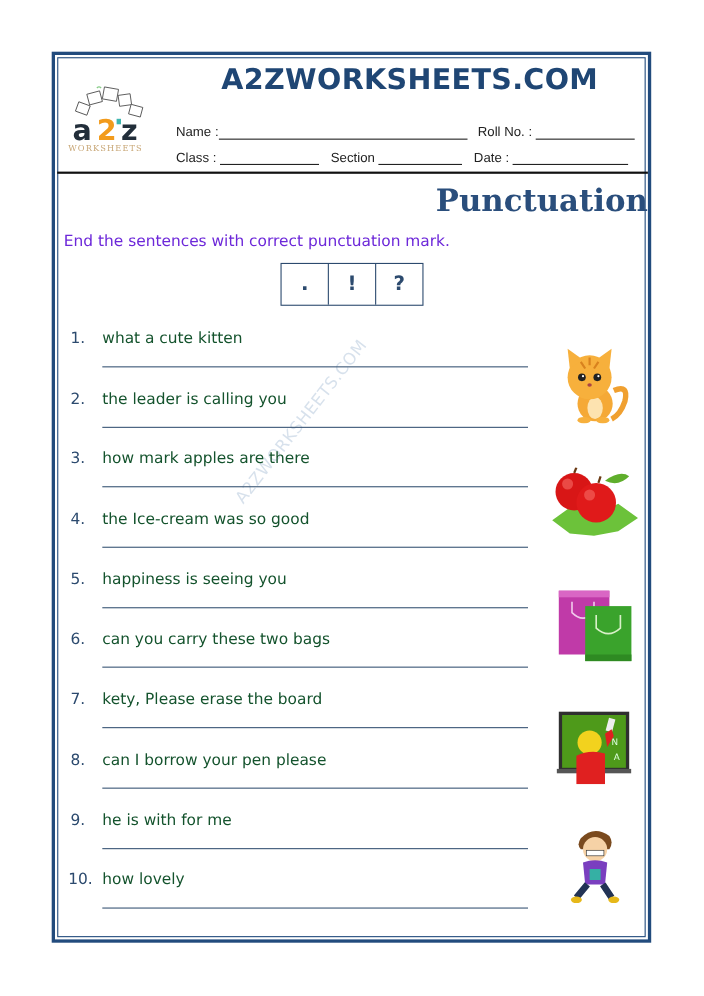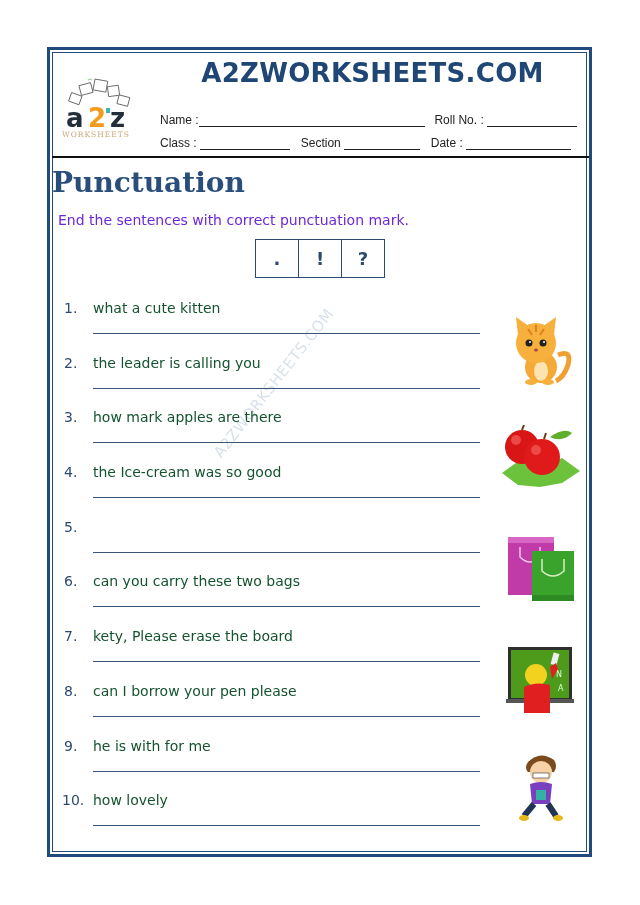--- a/index.html
+++ b/index.html
@@ -24,21 +24,21 @@
     font-family: "DejaVu Sans", sans-serif; font-weight: bold; font-size: 26px;
     color: #1f4674; letter-spacing: 0.3px;
   }
   .field-row {
     position: absolute; left: 160px; font-size: 12px; color: #222; white-space: nowrap;
     font-family: "Liberation Sans", sans-serif;
   }
   .field-row span { display: inline-block; }
   .blank { border-bottom: 1px solid #222; height: 12px; vertical-align: bottom; }
   .title {
-    position: absolute; left: 52px; width: 537px; top: 166px; text-align: left;
+    position: absolute; left: 52px; width: 537px; top: 166px; text-align: right;
     font-family: "DejaVu Serif", serif; font-weight: bold; font-size: 28px; color: #2a4e7c;
   }
   .instruction {
     position: absolute; left: 58px; top: 212px; font-size: 14px; color: #6d28d9;
     font-family: "DejaVu Sans", sans-serif;
   }
   .punct-box {
     position: absolute; left: 255px; top: 239px; width: 130px; height: 39px;
     display: flex; border: 1px solid #2c4a6e; box-sizing: border-box;
   }
@@ -131,20 +131,21 @@
   <span class="q-text">how mark apples are there</span>
   <div class="q-line"></div>
 </div>
 <div class="q-item" style="top:464px;">
   <span class="q-num">4.</span>
   <span class="q-text">the Ice-cream was so good</span>
   <div class="q-line"></div>
 </div>
 <div class="q-item" style="top:519px;">
   <span class="q-num">5.</span>
+  <span class="q-text">happiness is seeing you</span>
   <div class="q-line"></div>
 </div>
 <div class="q-item" style="top:573px;">
   <span class="q-num">6.</span>
   <span class="q-text">can you carry these two bags</span>
   <div class="q-line"></div>
 </div>
 <div class="q-item" style="top:628px;">
   <span class="q-num">7.</span>
   <span class="q-text">kety, Please erase the board</span>

